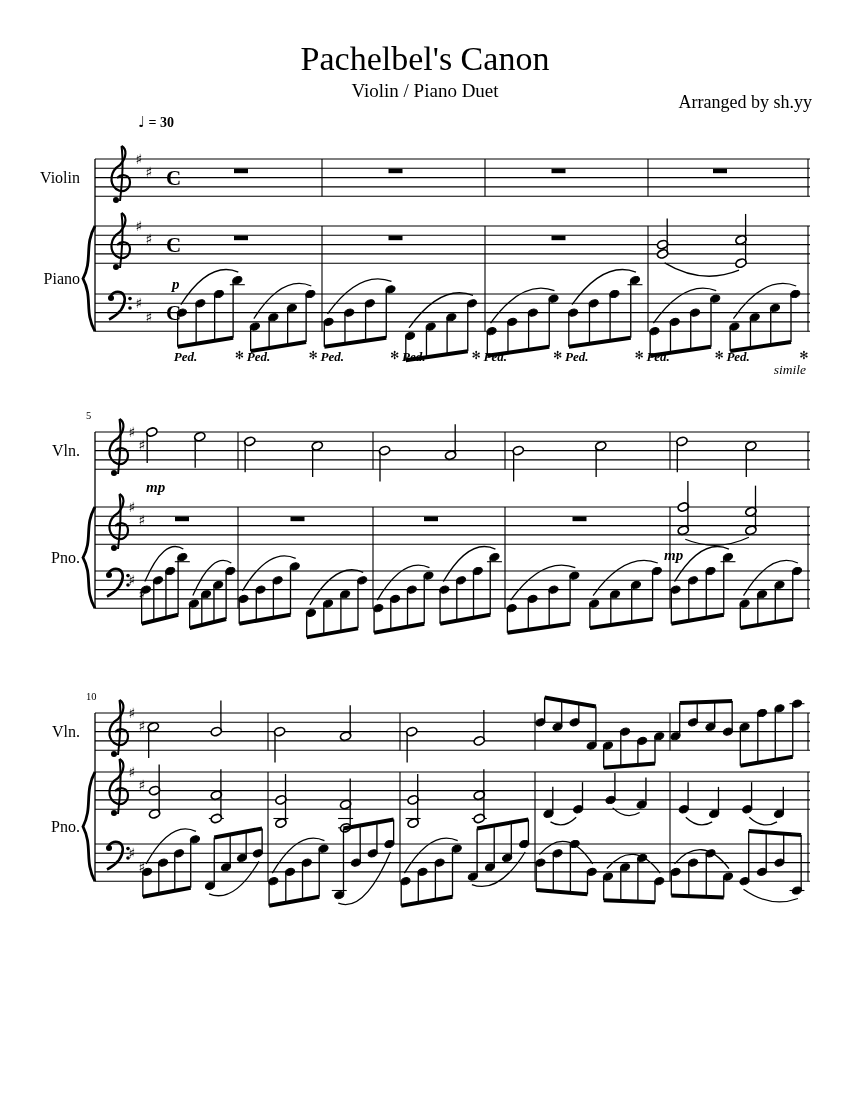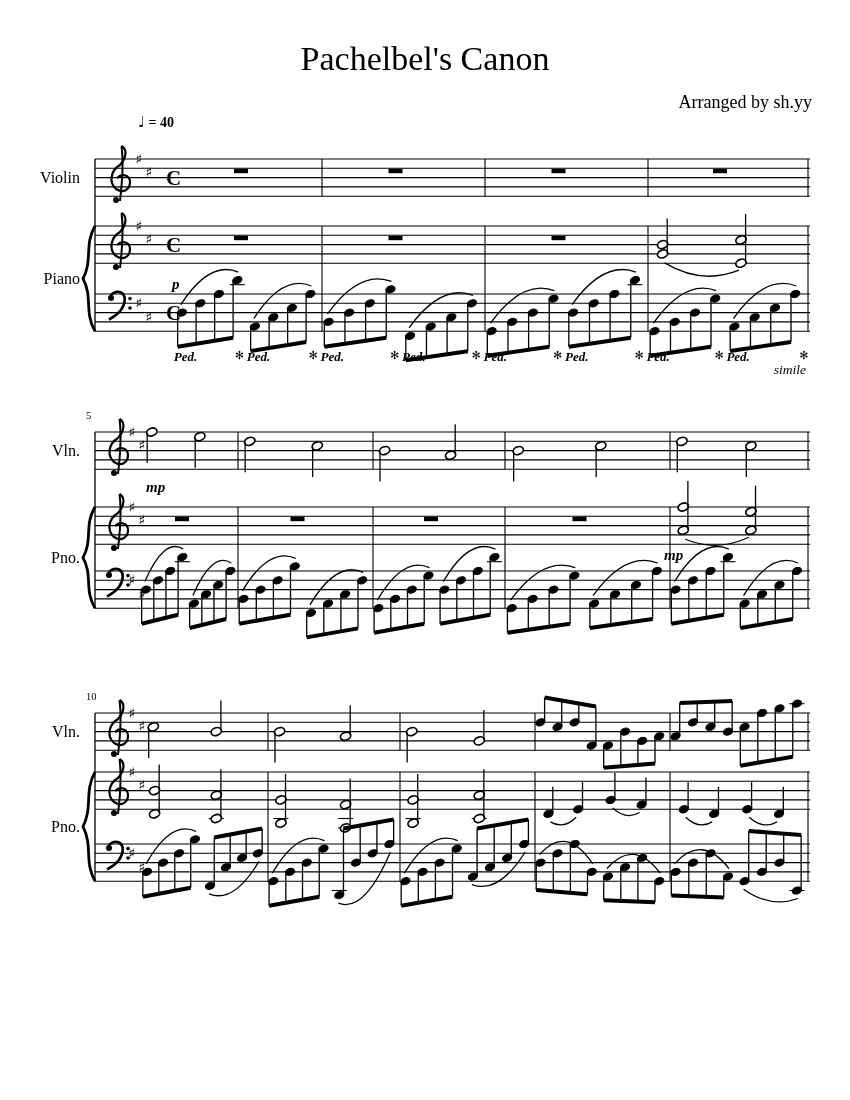--- a/index.html
+++ b/index.html
@@ -19,22 +19,23 @@
   .star{font-family:"DejaVu Sans",sans-serif;font-size:11px;}
   .sim{font-family:"Liberation Serif",serif;font-size:13.5px;font-style:italic;}
   .sharp{font-family:"DejaVu Sans",sans-serif;font-size:14px;}
   .timesig{font-family:"Liberation Serif",serif;font-size:21px;font-weight:bold;}
 </style>
 </head>
 <body>
 
 <div id="page">
   <div class="title">Pachelbel's Canon</div>
+  <div class="subtitle">Violin / Piano Duet</div>
   <div class="arranger">Arranged by sh.yy</div>
-  <div class="tempo"><span class="note">♩</span> <span>= 40</span></div>
+  <div class="tempo"><span class="note">♩</span> <span>= 30</span></div>
   <svg id="score" width="850" height="1100" viewBox="0 0 850 1100">
       <g>
         <g>
           <line x1="95" y1="159" x2="810" y2="159" stroke="#000" stroke-width="1.1"></line>
           <line x1="95" y1="168.3" x2="810" y2="168.3" stroke="#000" stroke-width="1.1"></line>
           <line x1="95" y1="177.6" x2="810" y2="177.6" stroke="#000" stroke-width="1.1"></line>
           <line x1="95" y1="186.9" x2="810" y2="186.9" stroke="#000" stroke-width="1.1"></line>
           <line x1="95" y1="196.2" x2="810" y2="196.2" stroke="#000" stroke-width="1.1"></line>
         </g>
         <g>

